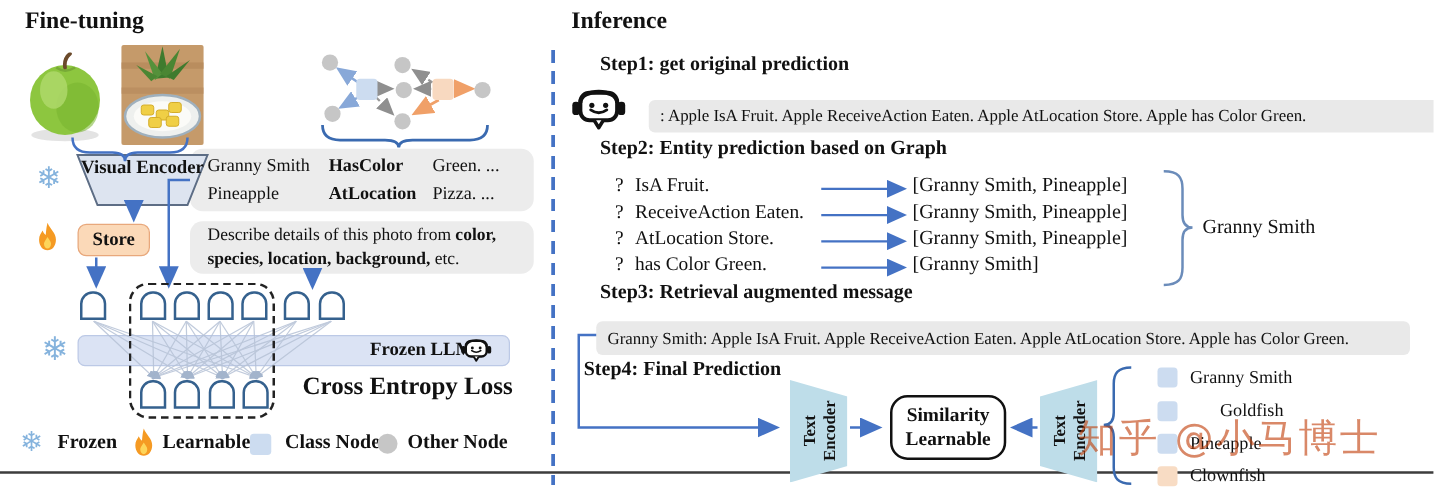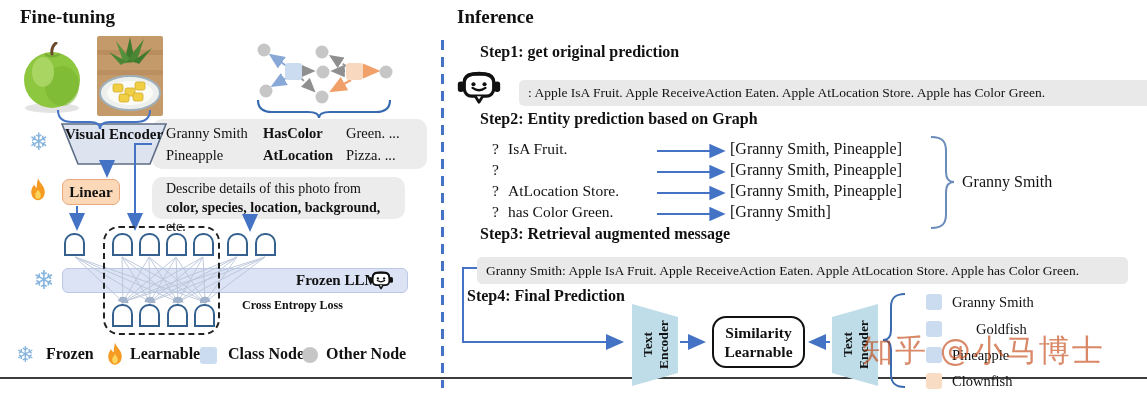--- a/index.html
+++ b/index.html
@@ -71,37 +71,37 @@
 
   <svg class="abs" style="left:58px;top:122px;z-index:4;" width="112" height="44" viewBox="0 0 112 44">
     <polygon points="4,2 108,2 92,42 20,42" fill="#dde4f0" stroke="#5d6d85" stroke-width="1.6"></polygon>
   </svg>
   <div class="abs" style="left:58px;top:125px;width:112px;text-align:center;font-weight:bold;font-size:15px;line-height:1.2;z-index:6;">Visual Encoder</div>
 
   <svg class="abs" style="left:29px;top:177px;z-index:6;" width="18" height="25" viewBox="0 0 16 20">
     <path d="M8,0 C10,5 14,7 14,12 C14,16.5 11.3,19.5 8,19.5 C4.7,19.5 2,16.5 2,12 C2,9 3.5,7.5 4.5,5.5 C5.5,8 6.8,8.6 6.8,8.6 C6.8,8.6 7,4 8,0 Z" fill="#f59a23"></path>
     <path d="M8,10 C9,12 10.5,12.8 10.5,14.8 C10.5,17 9.3,18.3 8,18.3 C6.7,18.3 5.5,17 5.5,14.8 C5.5,13.5 6.6,12.4 8,10 Z" fill="#fdd55a"></path>
   </svg>
-  <div class="abs" style="left:62px;top:179px;width:58px;height:26px;background:#fbd9b8;border:1.4px solid #e8a87c;border-radius:7px;display:flex;align-items:center;justify-content:center;font-weight:bold;font-size:15px;z-index:6;box-sizing:border-box;">Linear</div>
+  <div class="abs" style="left:62px;top:179px;width:58px;height:26px;background:#fbd9b8;border:1.4px solid #e8a87c;border-radius:7px;display:flex;align-items:center;justify-content:center;font-weight:bold;font-size:15px;z-index:6;box-sizing:border-box;">Store</div>
 
 
   <div class="abs graybox" style="left:152px;top:119px;width:275px;height:50px;padding:3px 0 0 14px;box-sizing:border-box;">
     <div class="kgrow">
       <span class="c1">Granny Smith</span>
       <span class="c2">HasColor</span>
       <span class="c3">Green. ...</span>
     </div>
     <div class="kgrow">
       <span class="c1">Pineapple</span>
       <span class="c2">AtLocation</span>
       <span class="c3">Pizza. ...</span>
     </div>
   </div>
 
-  <div class="abs graybox" style="left:152px;top:177px;width:253px;height:42px;padding:2px 10px 0 14px;box-sizing:border-box;font-size:14px;line-height:19px;">
+  <div class="abs graybox" style="left:152px;top:177px;width:275px;height:42px;padding:2px 10px 0 14px;box-sizing:border-box;font-size:14px;line-height:19px;">
     <span>Describe details of this photo from </span><span style="font-weight:bold;">color, species, location, background,</span><span> etc.</span>
   </div>
 
   <div class="token" style="left:64px;top:233px;"></div>
   <div class="token" style="left:112px;top:233px;"></div>
   <div class="token" style="left:139px;top:233px;"></div>
   <div class="token" style="left:166px;top:233px;"></div>
   <div class="token" style="left:193px;top:233px;"></div>
   <div class="token" style="left:227px;top:233px;"></div>
   <div class="token" style="left:255px;top:233px;"></div>
@@ -120,21 +120,21 @@
     <path d="M36,52 Q50,62 64,52" stroke="#111" stroke-width="5" fill="none" stroke-linecap="round"></path>
     <path d="M42,70 L50,83 L58,70" fill="#fff" stroke="#111" stroke-width="6" stroke-linejoin="round"></path>
   </svg>
   <div class="abs snowflake" style="left:33px;top:267px;font-size:26px;">❄</div>
 
   <div class="token" style="left:112px;top:304px;"></div>
   <div class="token" style="left:139px;top:304px;"></div>
   <div class="token" style="left:167px;top:304px;"></div>
   <div class="token" style="left:194px;top:304px;"></div>
 
-  <div class="abs" style="left:242px;top:298px;font-weight:bold;font-size:12px;z-index:12;">Cross Entropy Loss</div>
+  <div class="abs" style="left:242px;top:298px;font-weight:bold;font-size:20px;z-index:12;">Cross Entropy Loss</div>
 
   <div class="abs snowflake" style="left:16px;top:344px;font-size:22px;">❄</div>
   <div class="abs legend-label" style="left:46px;top:345px;">Frozen</div>
   <svg class="abs" style="left:106px;top:342px;z-index:12;" width="18" height="24" viewBox="0 0 16 20">
     <path d="M8,0 C10,5 14,7 14,12 C14,16.5 11.3,19.5 8,19.5 C4.7,19.5 2,16.5 2,12 C2,9 3.5,7.5 4.5,5.5 C5.5,8 6.8,8.6 6.8,8.6 C6.8,8.6 7,4 8,0 Z" fill="#f59a23"></path>
     <path d="M8,10 C9,12 10.5,12.8 10.5,14.8 C10.5,17 9.3,18.3 8,18.3 C6.7,18.3 5.5,17 5.5,14.8 C5.5,13.5 6.6,12.4 8,10 Z" fill="#fdd55a"></path>
   </svg>
   <div class="abs legend-label" style="left:130px;top:345px;">Learnable</div>
   <div class="abs swatch" style="left:200px;top:347px;width:17px;height:17px;background:#ccdcf0;"></div>
   <div class="abs legend-label" style="left:228px;top:345px;">Class Node</div>
@@ -160,20 +160,21 @@
 
   <div class="abs step-header" style="left:480px;top:110px;">Step2: Entity prediction based on Graph</div>
 
   <div class="q-row" style="top:140px;">
     <span class="q-mark">?</span>
     <span class="q-text">IsA Fruit.</span>
     <span class="q-res">[Granny Smith, Pineapple]</span>
   </div>
   <div class="q-row" style="top:161px;">
     <span class="q-mark">?</span>
+    <span class="q-text">ReceiveAction Eaten.</span>
     <span class="q-res">[Granny Smith, Pineapple]</span>
   </div>
   <div class="q-row" style="top:182px;">
     <span class="q-mark">?</span>
     <span class="q-text">AtLocation Store.</span>
     <span class="q-res">[Granny Smith, Pineapple]</span>
   </div>
   <div class="q-row" style="top:203px;">
     <span class="q-mark">?</span>
     <span class="q-text">has Color Green.</span>

